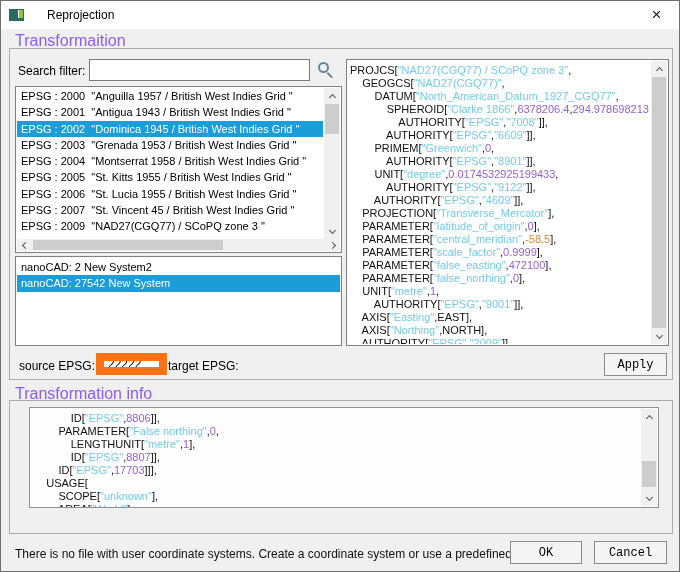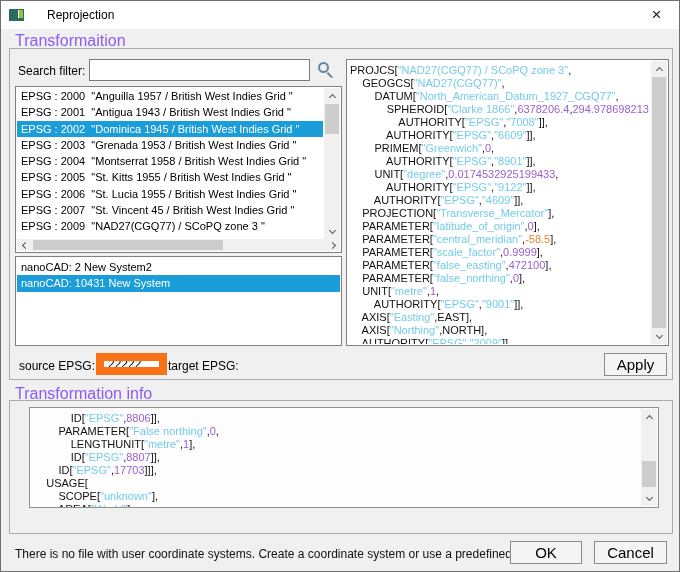--- a/index.html
+++ b/index.html
@@ -75,21 +75,21 @@
   #info-vsb .t { top:0; } #info-vsb .b { bottom:0; }
   #info-vsb .sb-thumb { left:1px; width:14px; top:52px; height:26px; }
   
   .field-label { position:absolute; font-size:12px; top:358px; }
   #source-label { left:18px; }
   #target-label { left:167px; }
   .epsg-input { position:absolute; top:352px; height:22px; background:#fff; font-size:12px; padding:0 4px; font-family:"Liberation Sans", sans-serif; }
   #source-input { left:95px; width:71px; border:8px solid #f97316; }
   #target-input { left:227px; width:103px; border:1px solid #7a7a7a; }
   
-  .btn { position:absolute; background:#f4f4f4; border:1px solid #8b8b8b; font-size:15px; display:flex; align-items:center; justify-content:center; font-family:Liberation Sans, sans-serif; cursor:default; }
+  .btn { position:absolute; background:#f4f4f4; border:1px solid #8b8b8b; font-size:12px; display:flex; align-items:center; justify-content:center; font-family:Liberation Mono, monospace; cursor:default; }
   #apply-btn { left:603px; top:352px; width:63px; height:23px; }
   #ok-btn { left:509px; top:540px; width:72px; height:23px; }
   #cancel-btn { left:593px; top:540px; width:73px; height:23px; }
   
   #status-text { position:absolute; left:14px; top:546px; font-size:12px; color:#111; }
 </style>
 </head>
 <body>
 
 <div id="window">
@@ -139,21 +139,21 @@
       <div class="sb-thumb"></div>
       <div class="sbtn r">
           <span class="ch right"></span>
         </div>
     </div>
   </div>
 
   <div class="listbox" id="user-list">
     <div id="user-rows">
         <div class="row">nanoCAD: 2 New System2</div>
-        <div class="row selected">nanoCAD: 10431 New System</div>
+        <div class="row selected">nanoCAD: 27542 New System</div>
       </div>
   </div>
 
   <div class="codebox" id="wkt-panel">
     <div id="wkt-code">
         <div class="cl">PROJCS[<span class="str">"NAD27(CGQ77) / SCoPQ zone 3"</span>,</div>
         <div class="cl">    GEOGCS[<span class="str">"NAD27(CGQ77)"</span>,</div>
         <div class="cl">        DATUM[<span class="str">"North_American_Datum_1927_CGQ77"</span>,</div>
         <div class="cl">            SPHEROID[<span class="str">"Clarke 1866"</span>,<span class="num">6378206.4</span>,<span class="num">294.978698213898</span>,</div>
         <div class="cl">                AUTHORITY[<span class="str">"EPSG"</span>,<span class="str">"7008"</span>]],</div>

